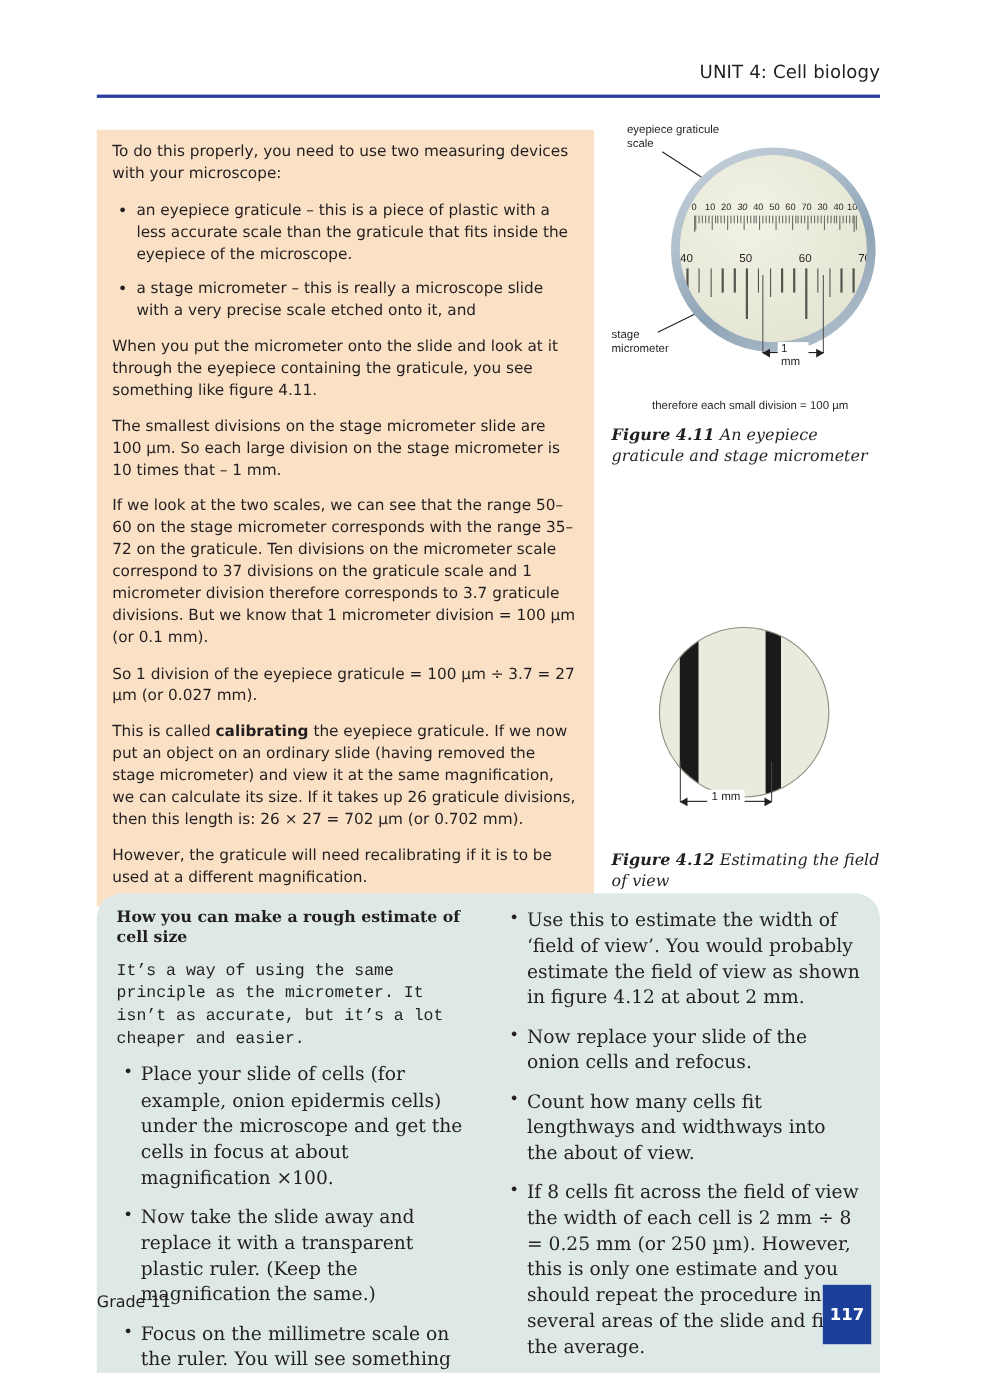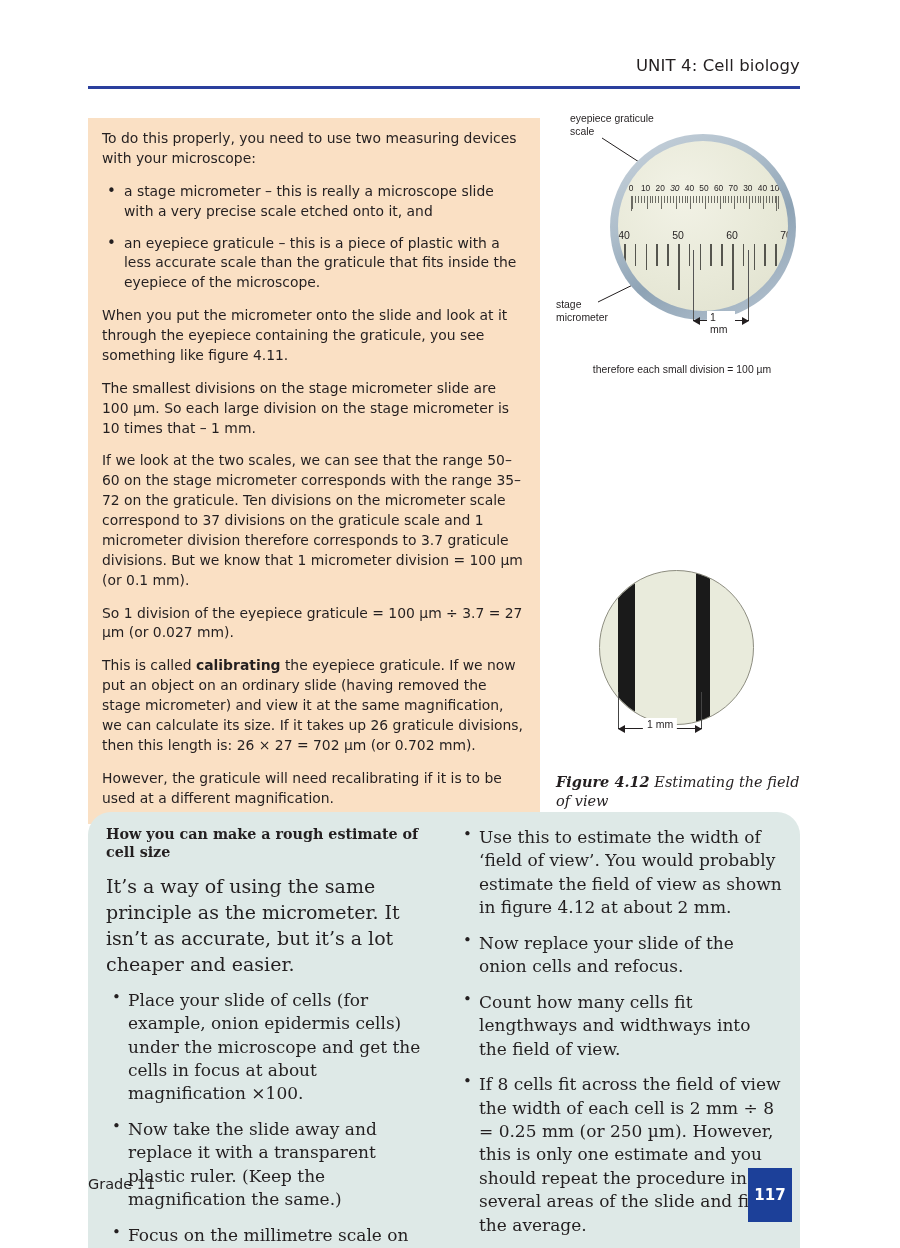--- a/index.html
+++ b/index.html
@@ -348,22 +348,23 @@
   }
   .teal-col { width: 332px; }
   .teal-title {
     font-weight: bold;
     font-size: 14.3px;
     margin: 0 0 11px 0;
     line-height: 1.25;
   }
   .teal-col p {
     margin: 0 0 11px 0;
-    font-size: 19px;
+    font-size: 15px;
     line-height: 1.38;
+    font-family: Liberation Mono, monospace;
   }
   .teal-col ul {
     margin: 0;
     padding: 0;
     list-style: none;
   }
   .teal-col li {
     position: relative;
     padding-left: 22px;
     margin-bottom: 12px;
@@ -407,22 +408,22 @@
 
 <div class="header">
   <span class="header-title">UNIT 4: Cell biology</span>
 </div>
 <div class="header-rule"></div>
 
 <div class="activity-box">
   <div class="activity-body">
     <p>To do this properly, you need to use two measuring devices with your microscope:</p>
     <ul>
+      <li>an eyepiece graticule – this is a piece of plastic with a less accurate scale than the graticule that fits inside the eyepiece of the microscope.</li>
       <li>a stage micrometer – this is really a microscope slide with a very precise scale etched onto it, and</li>
-      <li>an eyepiece graticule – this is a piece of plastic with a less accurate scale than the graticule that fits inside the eyepiece of the microscope.</li>
     </ul>
     <p>When you put the micrometer onto the slide and look at it through the eyepiece containing the graticule, you see something like figure 4.11.</p>
     <p>The smallest divisions on the stage micrometer slide are 100 µm. So each large division on the stage micrometer is 10 times that – 1 mm.</p>
     <p>If we look at the two scales, we can see that the range 50–60 on the stage micrometer corresponds with the range 35–72 on the graticule. Ten divisions on the micrometer scale correspond to 37 divisions on the graticule scale and 1 micrometer division therefore corresponds to 3.7 graticule divisions. But we know that 1 micrometer division = 100 µm (or 0.1 mm).</p>
     <p>So 1 division of the eyepiece graticule = 100 µm ÷ 3.7 = 27 µm (or 0.027 mm).</p>
     <p><span>This is called </span><b>calibrating</b><span> the eyepiece graticule. If we now put an object on an ordinary slide (having removed the stage micrometer) and view it at the same magnification, we can calculate its size. If it takes up 26 graticule divisions, then this length is: 26 × 27 = 702 µm (or 0.702 mm).</span></p>
     <p>However, the graticule will need recalibrating if it is to be used at a different magnification.</p>
   </div>
 </div>
 
@@ -546,20 +547,21 @@
       <div class="vl" style="right:0"></div>
       <div class="hl"></div>
       <div class="ar l"></div>
       <div class="ar r"></div>
       <div class="txt">1 mm</div>
     </div>
   </div>
 
   <div class="fig411-note">therefore each small division = 100 µm</div>
 
+  <div class="fig-caption"><b>Figure 4.11</b><span> An eyepiece graticule and stage micrometer</span></div>
 </div>
 
 <div class="fig412">
   <div class="fov-art">
     <div class="fov-circle">
       <div class="band" style="left:18px;width:17px"></div>
       <div class="band" style="left:96px;width:14px"></div>
     </div>
     <div class="fov-mm">
       <div class="vl" style="left:0"></div>
@@ -580,20 +582,20 @@
     <ul>
       <li>Place your slide of cells (for example, onion epidermis cells) under the microscope and get the cells in focus at about magnification ×100.</li>
       <li>Now take the slide away and replace it with a transparent plastic ruler. (Keep the magnification the same.)</li>
       <li>Focus on the millimetre scale on the ruler. You will see something like figure 4.12.</li>
     </ul>
   </div>
   <div class="teal-col">
     <ul>
       <li>Use this to estimate the width of ‘field of view’. You would probably estimate the field of view as shown in figure 4.12 at about 2 mm.</li>
       <li>Now replace your slide of the onion cells and refocus.</li>
-      <li>Count how many cells fit lengthways and widthways into the field of view.</li>
+      <li>Count how many cells fit lengthways and widthways into the about of view.</li>
       <li>If 8 cells fit across the field of view the width of each cell is 2 mm ÷ 8 = 0.25 mm (or 250 µm). However, this is only one estimate and you should repeat the procedure in several areas of the slide and find the average.</li>
     </ul>
   </div>
 </div>
 
 <div class="footer-grade">Grade 11</div>
 <div class="page-box">117</div>
 
 </body></html>

